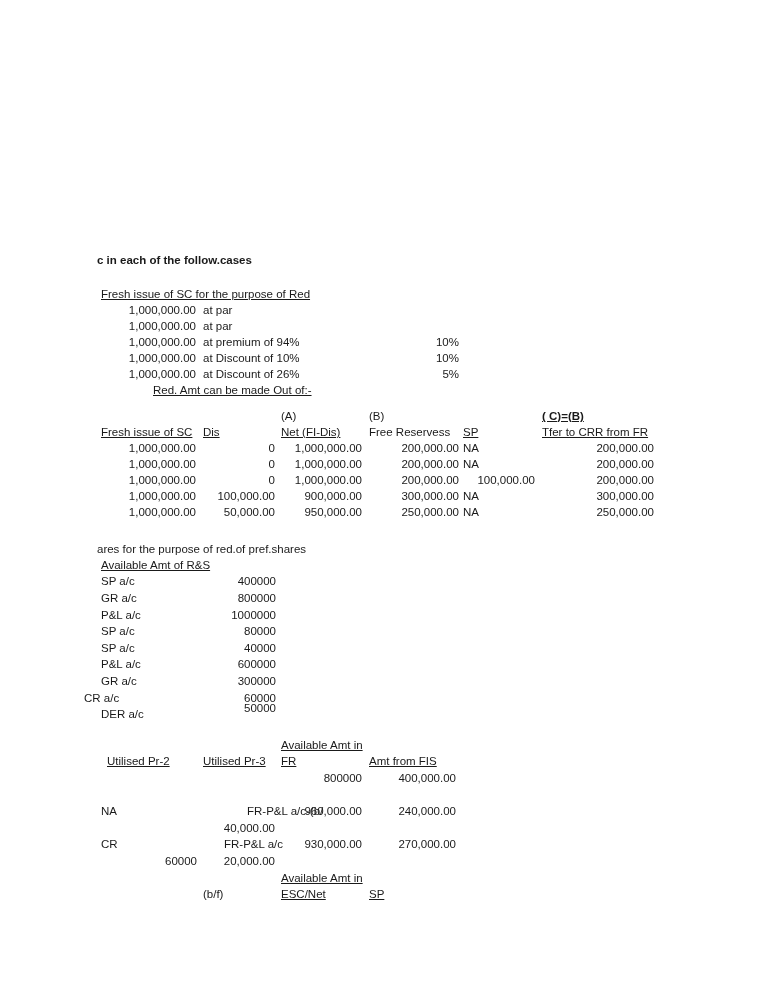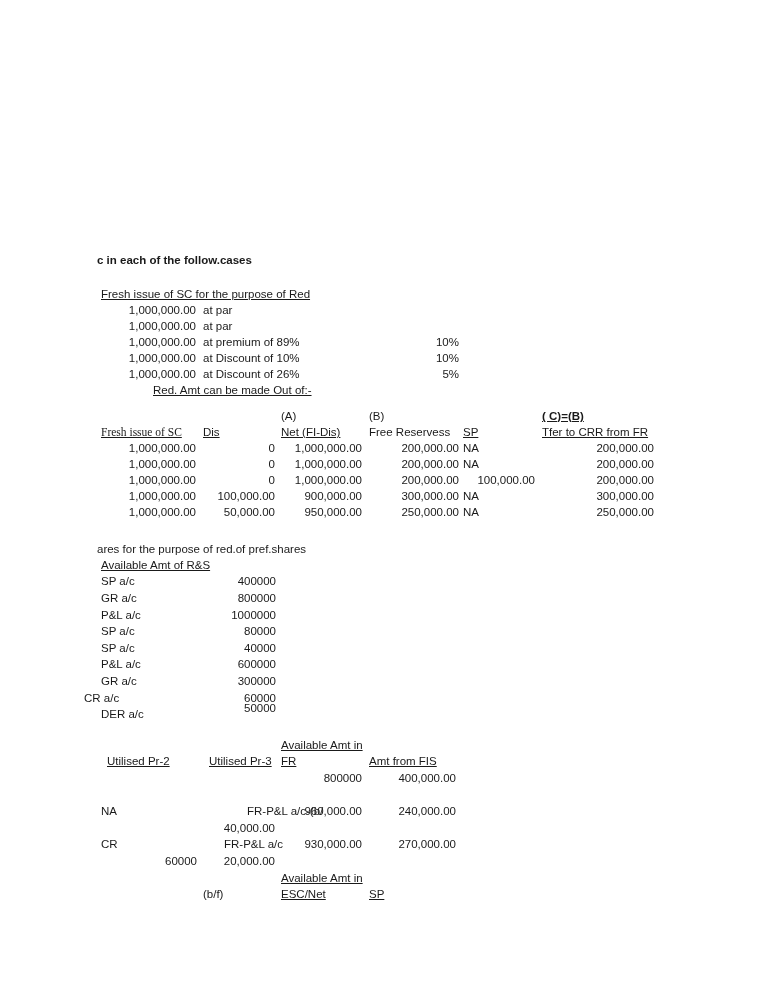--- a/index.html
+++ b/index.html
@@ -33,38 +33,38 @@
 
 <div class="c u" style="left:101px;top:286px;text-decoration:underline;">Fresh issue of SC for the purpose of Red</div>
 
 <div class="c r" style="left:100px;width:96px;top:302px;">1,000,000.00</div>
 <div class="c" style="left:203px;top:302px;">at par</div>
 
 <div class="c r" style="left:100px;width:96px;top:318px;">1,000,000.00</div>
 <div class="c" style="left:203px;top:318px;">at par</div>
 
 <div class="c r" style="left:100px;width:96px;top:334px;">1,000,000.00</div>
-<div class="c" style="left:203px;top:334px;">at premium of 89%</div>
+<div class="c" style="left:203px;top:334px;">at premium of 94%</div>
 <div class="c r" style="left:400px;width:59px;top:334px;">10%</div>
 
 <div class="c r" style="left:100px;width:96px;top:350px;">1,000,000.00</div>
 <div class="c" style="left:203px;top:350px;">at Discount of 10%</div>
 <div class="c r" style="left:400px;width:59px;top:350px;">10%</div>
 
 <div class="c r" style="left:100px;width:96px;top:366px;">1,000,000.00</div>
 <div class="c" style="left:203px;top:366px;">at Discount of 26%</div>
 <div class="c r" style="left:400px;width:59px;top:366px;">5%</div>
 
 <div class="c u" style="left:153px;top:382px;">Red. Amt can be made Out of:-</div>
 
 <div class="c" style="left:281px;top:408px;">(A)</div>
 <div class="c" style="left:369px;top:408px;">(B)</div>
 <div class="c u b" style="left:542px;top:408px;">( C)=(B)</div>
 
-<div class="c u" style="left:101px;top:424px;font-family:Liberation Serif, serif;">Fresh issue of SC</div>
+<div class="c u" style="left:101px;top:424px;">Fresh issue of SC</div>
 <div class="c u" style="left:203px;top:424px;">Dis</div>
 <div class="c u" style="left:281px;top:424px;">Net (FI-Dis)</div>
 <div class="c" style="left:369px;top:424px;">Free Reservess</div>
 <div class="c u" style="left:463px;top:424px;">SP</div>
 <div class="c u" style="left:542px;top:424px;">Tfer to CRR from FR</div>
 
 <div>
   <div class="c r" style="left:100px;width:96px;top:440px;">1,000,000.00</div>
   <div class="c r" style="left:200px;width:75px;top:440px;">0</div>
   <div class="c r" style="left:278px;width:84px;top:440px;">1,000,000.00</div>
@@ -130,21 +130,21 @@
 <div class="c r" style="left:200px;width:76px;top:673px;">300000</div>
 
 <div class="c" style="left:84px;top:690px;text-align:right;">CR a/c</div>
 <div class="c r" style="left:200px;width:76px;top:690px;">60000</div>
 
 <div class="c" style="left:101px;top:706px;">DER a/c</div>
 <div class="c r" style="left:200px;width:76px;top:700px;">50000</div>
 
 <div class="c u" style="left:281px;top:737px;">Available Amt in</div>
 <div class="c u" style="left:87px;top:753px;margin-left:20px;">Utilised Pr-2</div>
-<div class="c u" style="left:203px;top:753px;margin-left:6px;">Utilised Pr-3</div>
+<div class="c u" style="left:203px;top:753px;">Utilised Pr-3</div>
 <div class="c u" style="left:281px;top:753px;">FR</div>
 <div class="c u" style="left:369px;top:753px;">Amt from FIS</div>
 
 <div class="c r" style="left:278px;width:84px;top:770px;">800000</div>
 <div class="c r" style="left:366px;width:90px;top:770px;">400,000.00</div>
 
 <div class="c" style="left:101px;top:803px;">NA</div>
 <div class="c" style="left:203px;top:803px;margin-left:44px;">FR-P&amp;L a/c-(b/</div>
 <div class="c r" style="left:278px;width:84px;top:803px;">960,000.00</div>
 <div class="c r" style="left:366px;width:90px;top:803px;">240,000.00</div>

